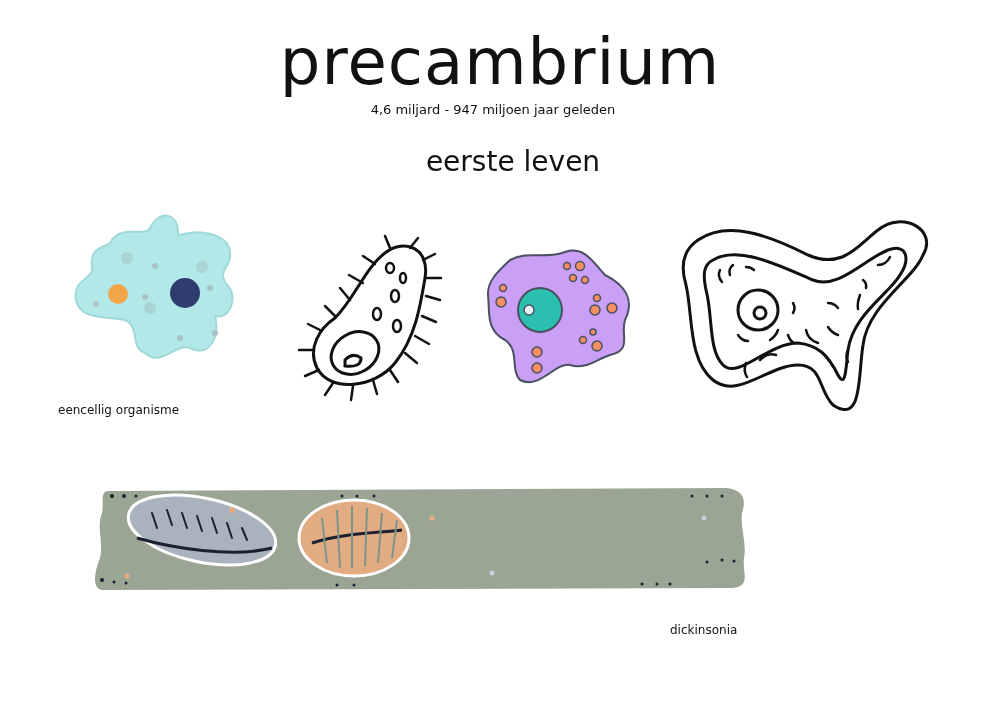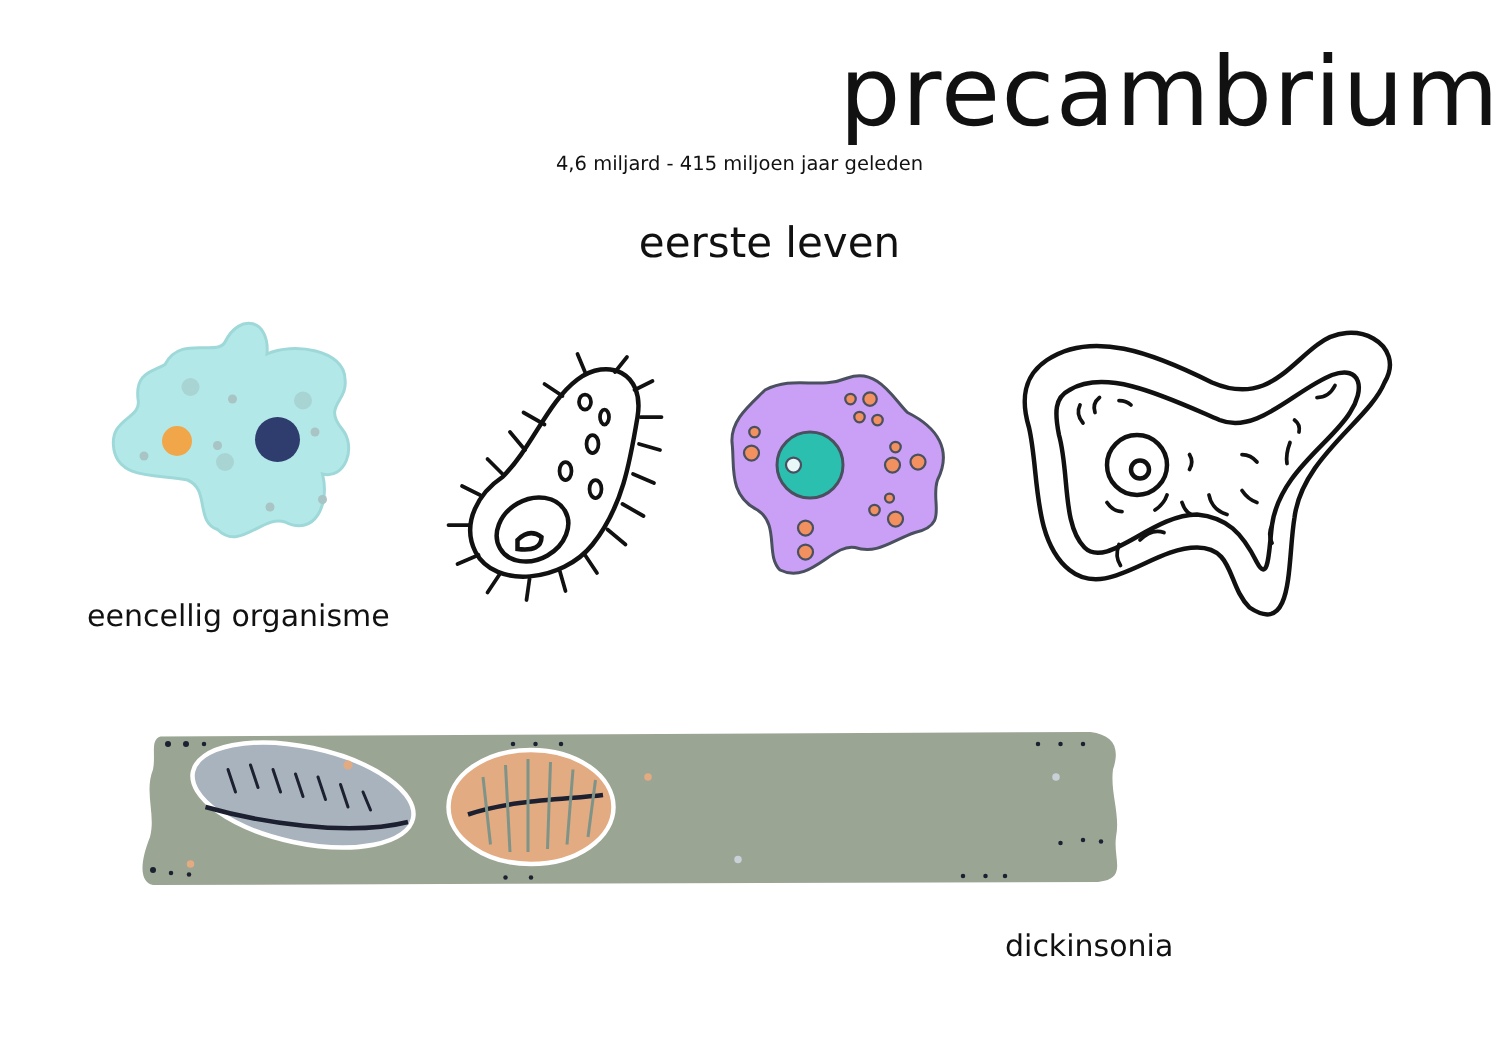--- a/index.html
+++ b/index.html
@@ -1,27 +1,27 @@
 <!DOCTYPE html>
 <html><head>
 <meta charset="utf-8">
 <style>
   html,body{margin:0;padding:0;background:#ffffff;}
   body{width:1000px;height:707px;position:relative;overflow:hidden;font-family:"DejaVu Sans","Liberation Sans",sans-serif;color:#111;}
-  .title{position:absolute;left:0;width:1000px;top:22px;text-align:right;font-size:64px;font-weight:400;letter-spacing:1px;line-height:80px;}
+  .title{position:absolute;left:0;width:1000px;top:22px;text-align:center;font-size:64px;font-weight:400;letter-spacing:1px;line-height:80px;}
   .subtitle{position:absolute;left:0;width:986px;top:101px;text-align:center;font-size:13px;line-height:18px;}
   .heading{position:absolute;left:0;width:986px;top:142px;text-align:center;font-size:28px;line-height:40px;margin-left:20px;}
-  .label{position:absolute;font-size:20px;line-height:20px;}
+  .label{position:absolute;font-size:12px;line-height:20px;}
   svg{position:absolute;}
 </style>
 </head>
 <body>
 
 <div class="title">precambrium</div>
-<div class="subtitle">4,6 miljard - 415 miljoen jaar geleden</div>
+<div class="subtitle">4,6 miljard - 947 miljoen jaar geleden</div>
 <div class="heading">eerste leven</div>
 
 <svg style="left:70px;top:208px" width="175" height="160" viewBox="0 0 175 160">
   <path d="M40 35 C50 15 75 30 80 20 C90 0 110 5 108 28 C125 20 160 25 160 45 C162 60 145 62 158 78 C168 90 160 112 145 108 C150 128 140 150 120 140 C105 135 90 160 75 145 C60 140 70 118 55 112 C35 108 10 112 6 92 C2 70 25 72 22 58 C20 40 32 40 40 35 Z" fill="#b3e8e8" stroke="#9fd8d8" stroke-width="2"></path>
   <circle cx="48" cy="86" r="10" fill="#f2a64a"></circle>
   <circle cx="115" cy="85" r="15" fill="#2f3c6e"></circle>
   <circle cx="57" cy="50" r="6" fill="#a8d4d4"></circle>
   <circle cx="132" cy="59" r="6" fill="#a8d4d4"></circle>
   <circle cx="80" cy="100" r="6" fill="#a8d4d4"></circle>
   <circle cx="85" cy="58" r="3" fill="#a8c4c4"></circle>

